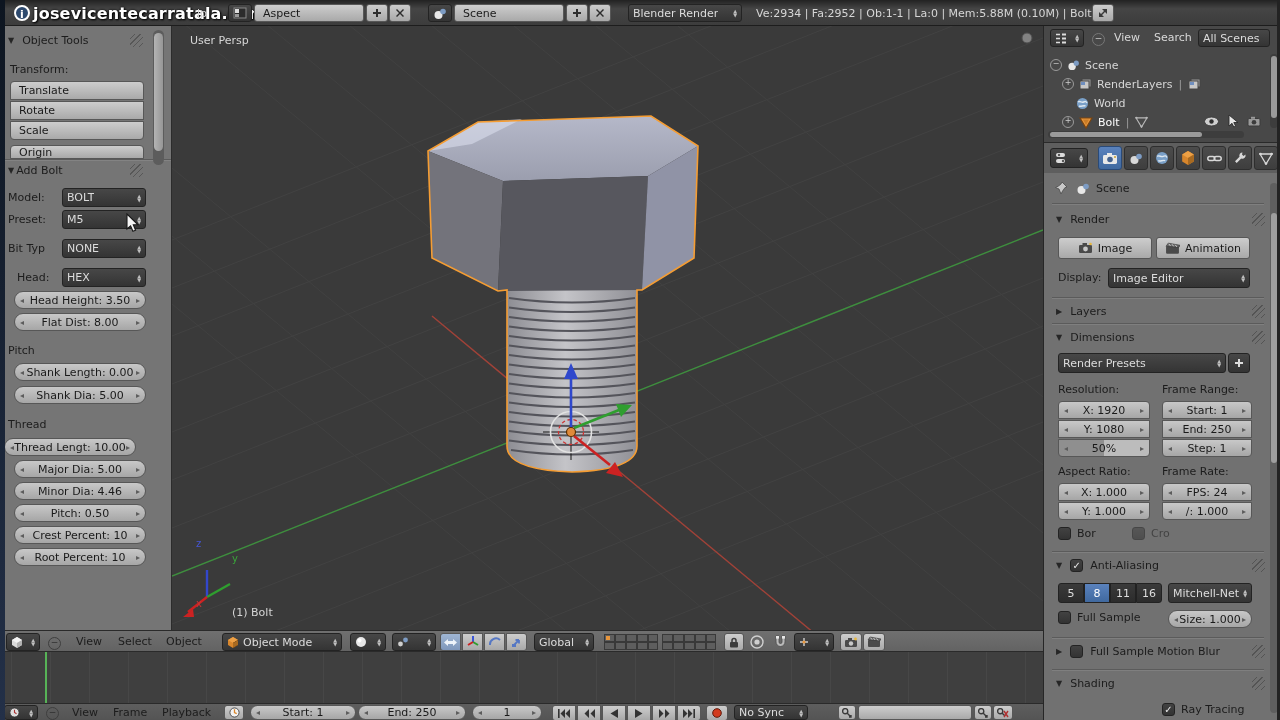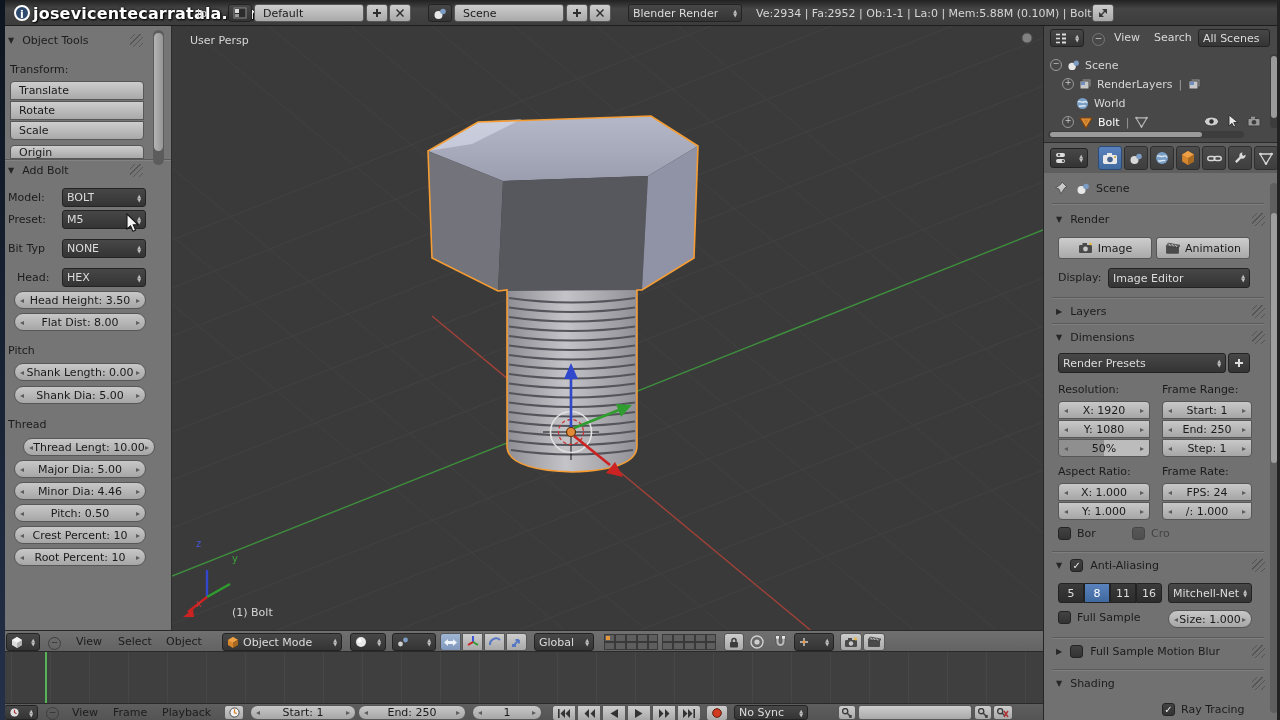--- a/index.html
+++ b/index.html
@@ -67,21 +67,21 @@
   <span class="abs ltext" style="left:197px;top:7px">lp</span>
 
   <div class="abs drop" style="left:228px;top:4px;width:24px">
     <svg width="14" height="12" viewBox="0 0 14 12">
         <rect x="1" y="1" width="12" height="10" fill="#2c2c2c" stroke="#888"></rect>
         <rect x="2" y="2" width="4" height="4" fill="#ddd"></rect>
         <rect x="2" y="7" width="4" height="3" fill="#9a9a9a"></rect>
       </svg>
   </div>
   <div class="abs lbtn" style="left:254px;top:4px;width:110px;height:18px;justify-content:flex-start;padding-left:8px">
-    <span>Default</span>
+    <span>Aspect</span>
   </div>
   <div class="abs lbtn" style="left:366px;top:4px;width:22px;height:18px">
     <svg width="10" height="10" viewBox="0 0 10 10">
         <path d="M4 1h2v3h3v2H6v3H4V6H1V4h3z" fill="#2e2e2e"></path>
       </svg>
   </div>
   <div class="abs lbtn" style="left:389px;top:4px;width:22px;height:18px">
     <svg width="10" height="10" viewBox="0 0 10 10">
         <path d="M1 2l1-1 3 3 3-3 1 1-3 3 3 3-1 1-3-3-3 3-1-1 3-3z" fill="#2e2e2e"></path>
       </svg>
@@ -135,21 +135,21 @@
   <div class="abs lbtn" style="left:10px;top:95px;width:134px;height:19px;border-radius:0 0 4px 4px;justify-content:flex-start;padding-left:8px">
       <span>Scale</span>
     </div>
   <div class="abs lbtn" style="left:10px;top:119px;width:134px;height:14px;border-radius:4px 4px 0 0;justify-content:flex-start;padding-left:8px;overflow:hidden">
       <span>Origin</span>
     </div>
 
   <div class="shelfsep" style="top:133px"></div>
   <div class="abs row" style="left:8px;top:138px">
     <span class="tri">▼</span>
-    <span class="ptitle" style="margin-left:8px">Add Bolt</span>
+    <span class="ptitle" style="margin-left:2px">Add Bolt</span>
   </div>
   <div class="abs grip" style="left:130px;top:138px"></div>
 
   <span class="abs ptitle" style="left:8px;top:165px">Model:</span>
   <div class="abs drop" style="left:62px;top:162px;width:84px;height:19px">
       <span class="dtxt">BOLT</span>
       <span class="updn"></span>
     </div>
   <span class="abs ptitle" style="left:8px;top:187px">Preset:</span>
   <div class="abs drop" style="left:62px;top:184px;width:84px;height:19px">
@@ -176,21 +176,21 @@
 
   <span class="abs ptitle" style="left:8px;top:318px">Pitch</span>
   <div class="abs pill" style="left:14px;top:337px;width:132px">
       <span class="ptxt">Shank Length: 0.00</span>
     </div>
   <div class="abs pill" style="left:14px;top:360px;width:132px">
       <span class="ptxt">Shank Dia: 5.00</span>
     </div>
 
   <span class="abs ptitle" style="left:8px;top:392px">Thread</span>
-  <div class="abs pill" style="left:23px;top:412px;width:132px">
+  <div class="abs pill" style="left:4px;top:412px;width:132px">
       <span class="ptxt">Thread Lengt: 10.00</span>
     </div>
   <div class="abs pill" style="left:14px;top:434px;width:132px">
       <span class="ptxt">Major Dia: 5.00</span>
     </div>
   <div class="abs pill" style="left:14px;top:456px;width:132px">
       <span class="ptxt">Minor Dia: 4.46</span>
     </div>
   <div class="abs pill" style="left:14px;top:478px;width:132px">
       <span class="ptxt">Pitch: 0.50</span>

